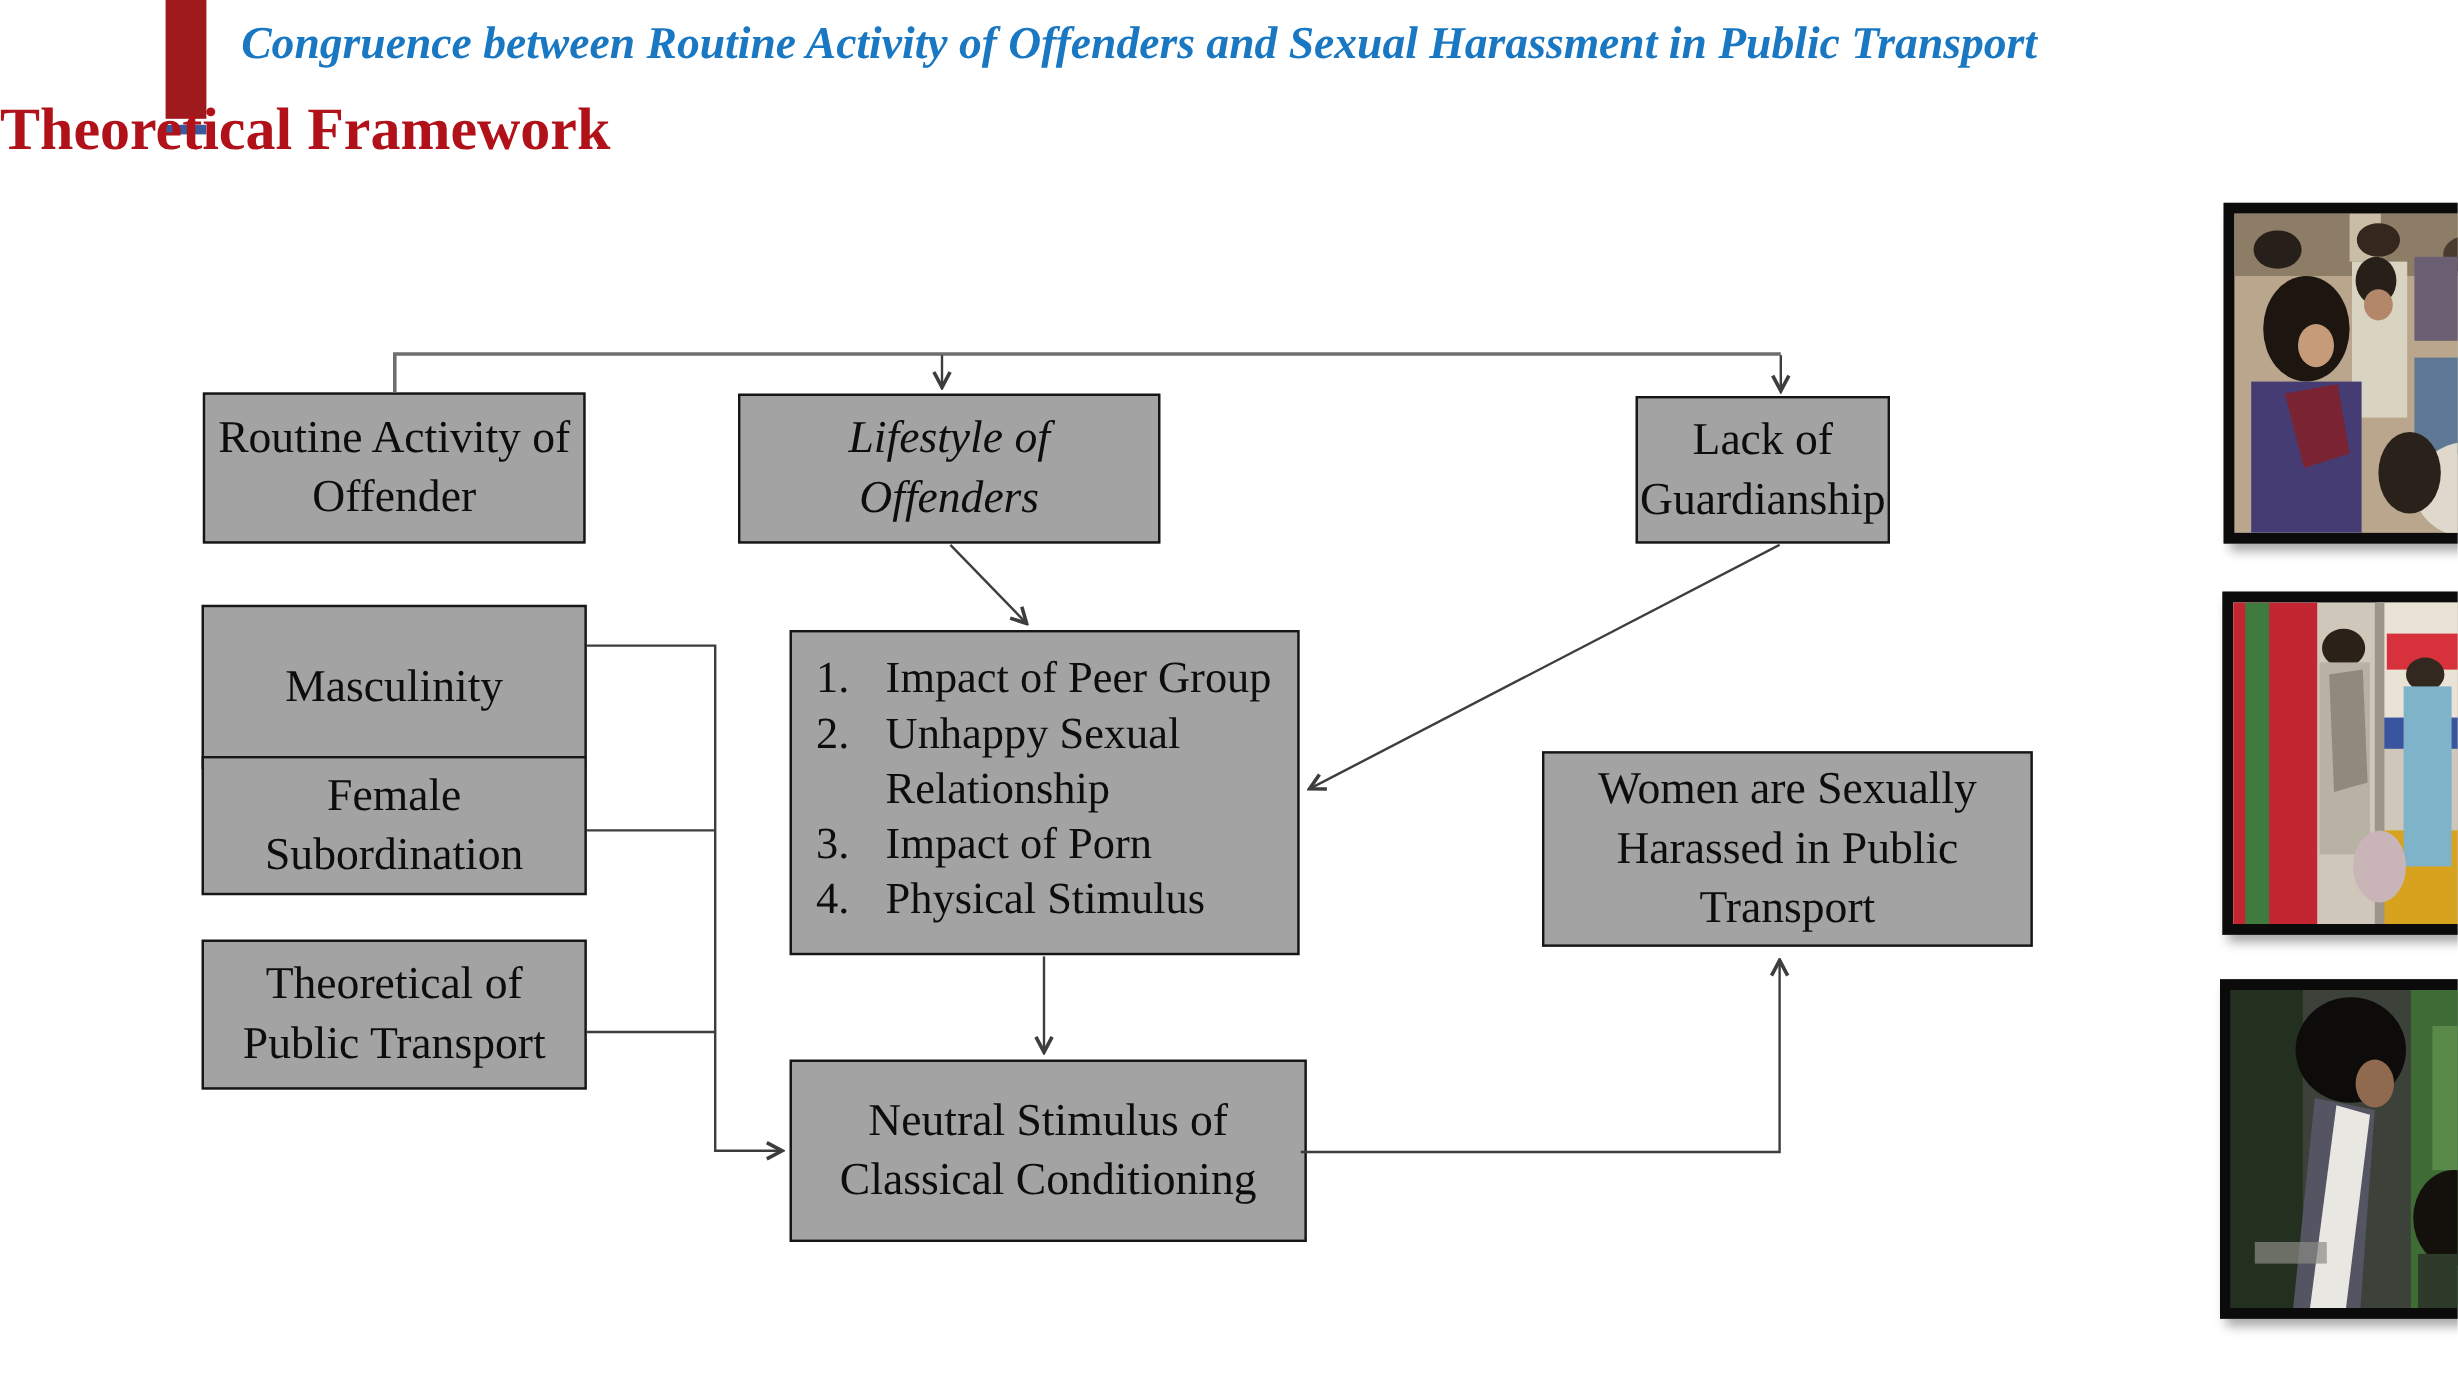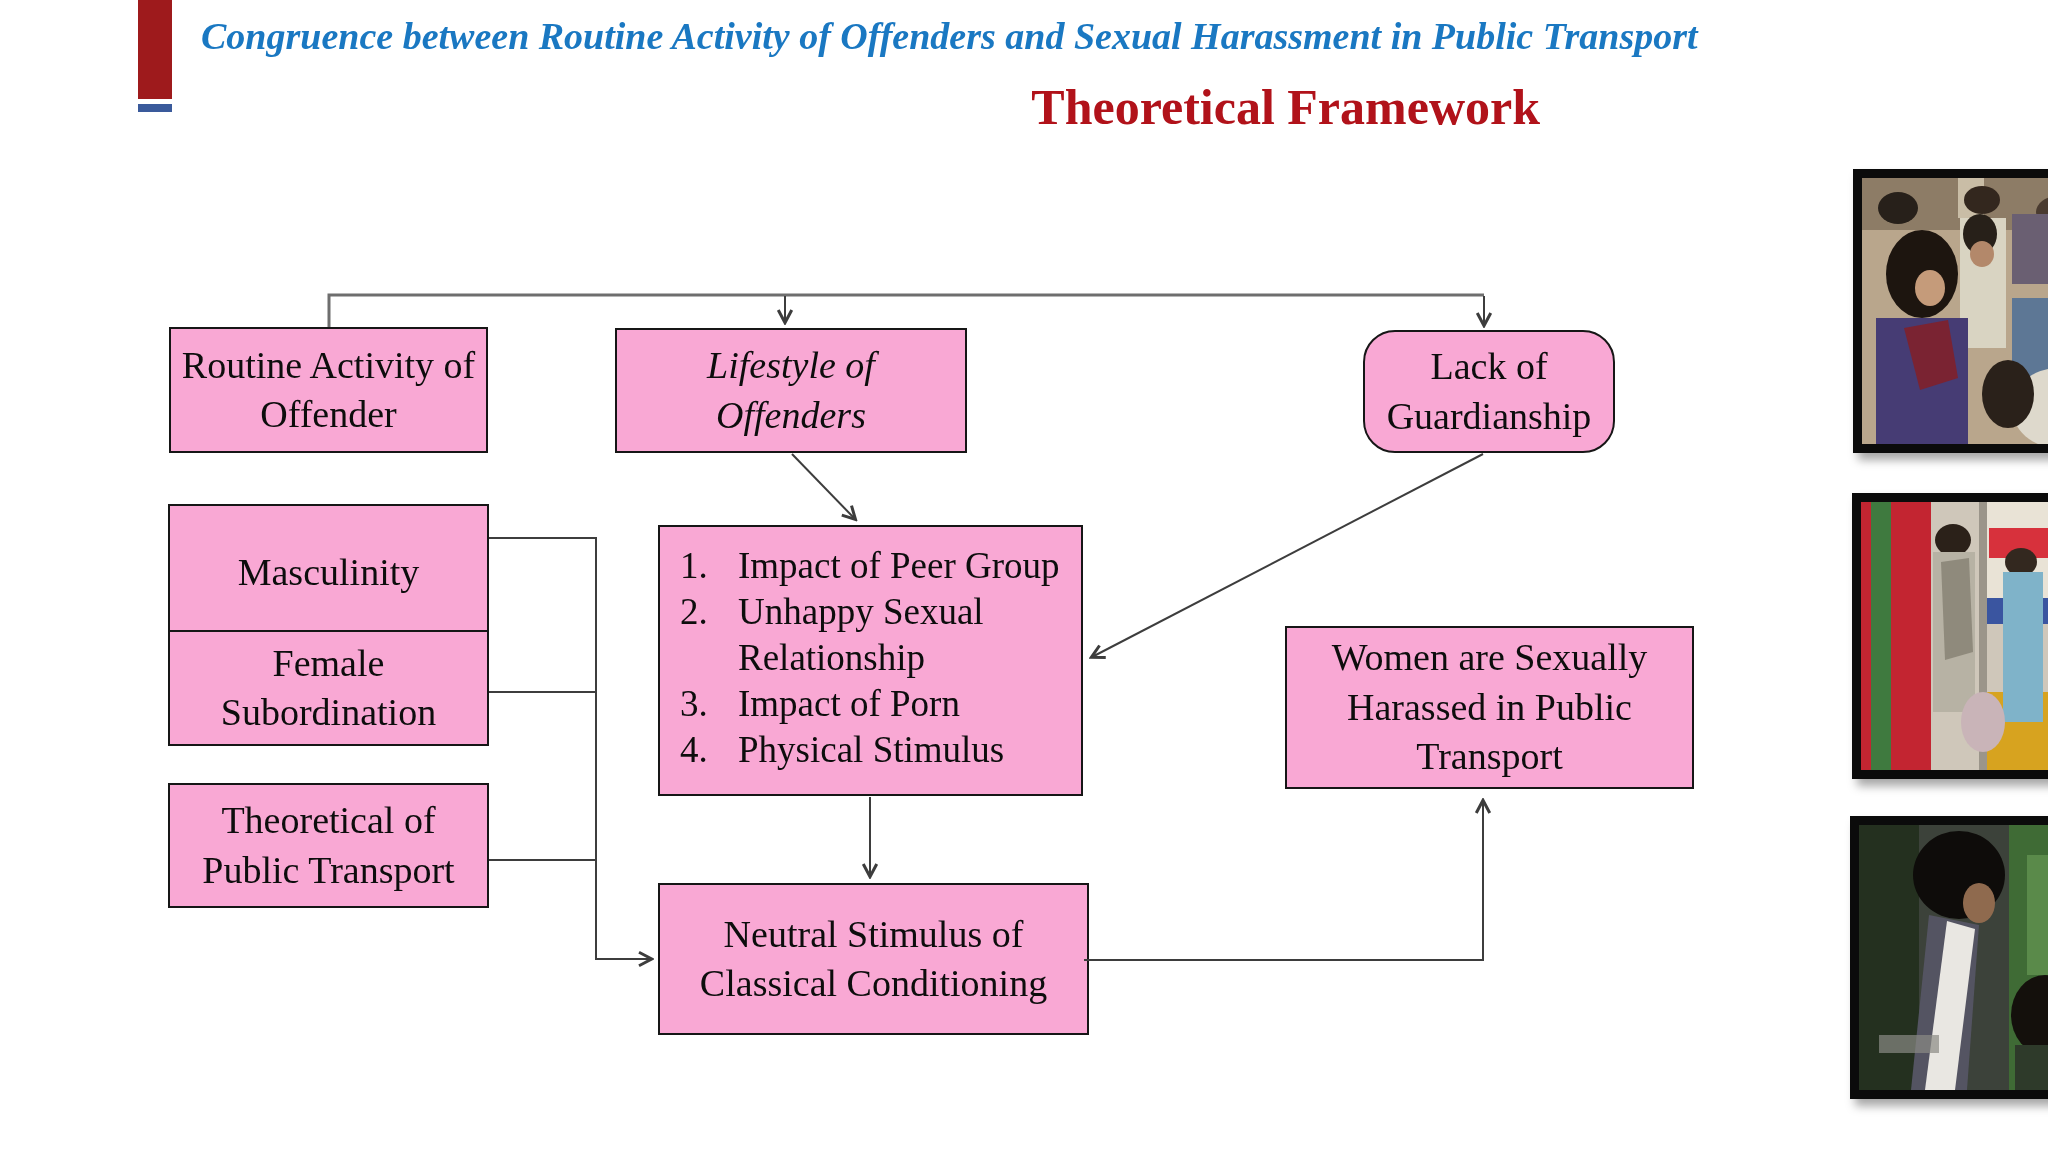--- a/index.html
+++ b/index.html
@@ -10,34 +10,34 @@
   .stage{position:absolute;left:0;top:0;width:2048px;height:1152px;overflow:hidden;}
 
   
   .accent-bar-red{position:absolute;left:138px;top:0;width:34px;height:99px;background:#9e1a1c;}
   .accent-bar-blue{position:absolute;left:138px;top:104px;width:34px;height:8px;background:#3a5a9b;}
   .main-title{
     position:absolute;left:201px;top:14px;width:1420px;
     font-size:38px;font-weight:bold;font-style:italic;color:#1a78c2;white-space:nowrap;
   }
   .subtitle{
-    position:absolute;left:0;top:78px;width:1540px;text-align:right;
+    position:absolute;left:0;top:78px;width:1540px;text-align:left;
     font-size:50px;font-weight:bold;color:#b1121a;
   }
 
   
   .vbox{
-    position:absolute;box-sizing:border-box;border:2px solid #161616;background:#f9a8d4;
+    position:absolute;box-sizing:border-box;border:2px solid #161616;background:#a3a3a3;
     display:flex;align-items:center;justify-content:center;text-align:center;
     font-size:38px;color:#0d0d0d;line-height:1.3;
   }
   #box-routine{left:169px;top:327px;width:319px;height:126px;}
   #box-lifestyle{left:615px;top:328px;width:352px;height:125px;font-style:italic;}
   #box-lifestyle span{max-width:270px;}
-  #box-guardianship{left:1363px;top:330px;width:252px;height:123px;border-radius:32px;}
+  #box-guardianship{left:1363px;top:330px;width:212px;height:123px;}
   #box-masculinity{left:168px;top:504px;width:321px;height:137px;}
   #box-female{left:168px;top:630px;width:321px;height:116px;}
   #box-female span{max-width:280px;}
   #box-environment{left:168px;top:783px;width:321px;height:125px;}
   #box-neutral{left:658px;top:883px;width:431px;height:152px;}
   #box-women{left:1285px;top:626px;width:409px;height:163px;}
   #box-women span{max-width:360px;}
 
   #box-factors{
     left:658px;top:525px;width:425px;height:271px;

